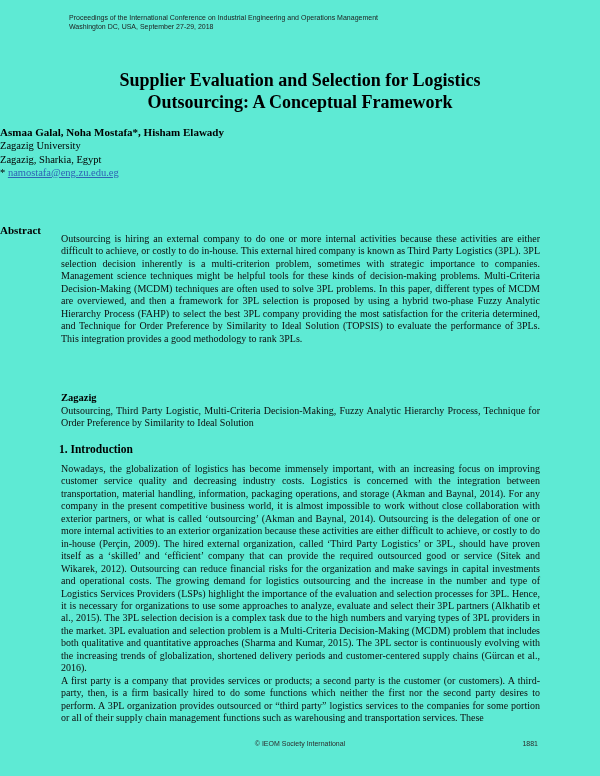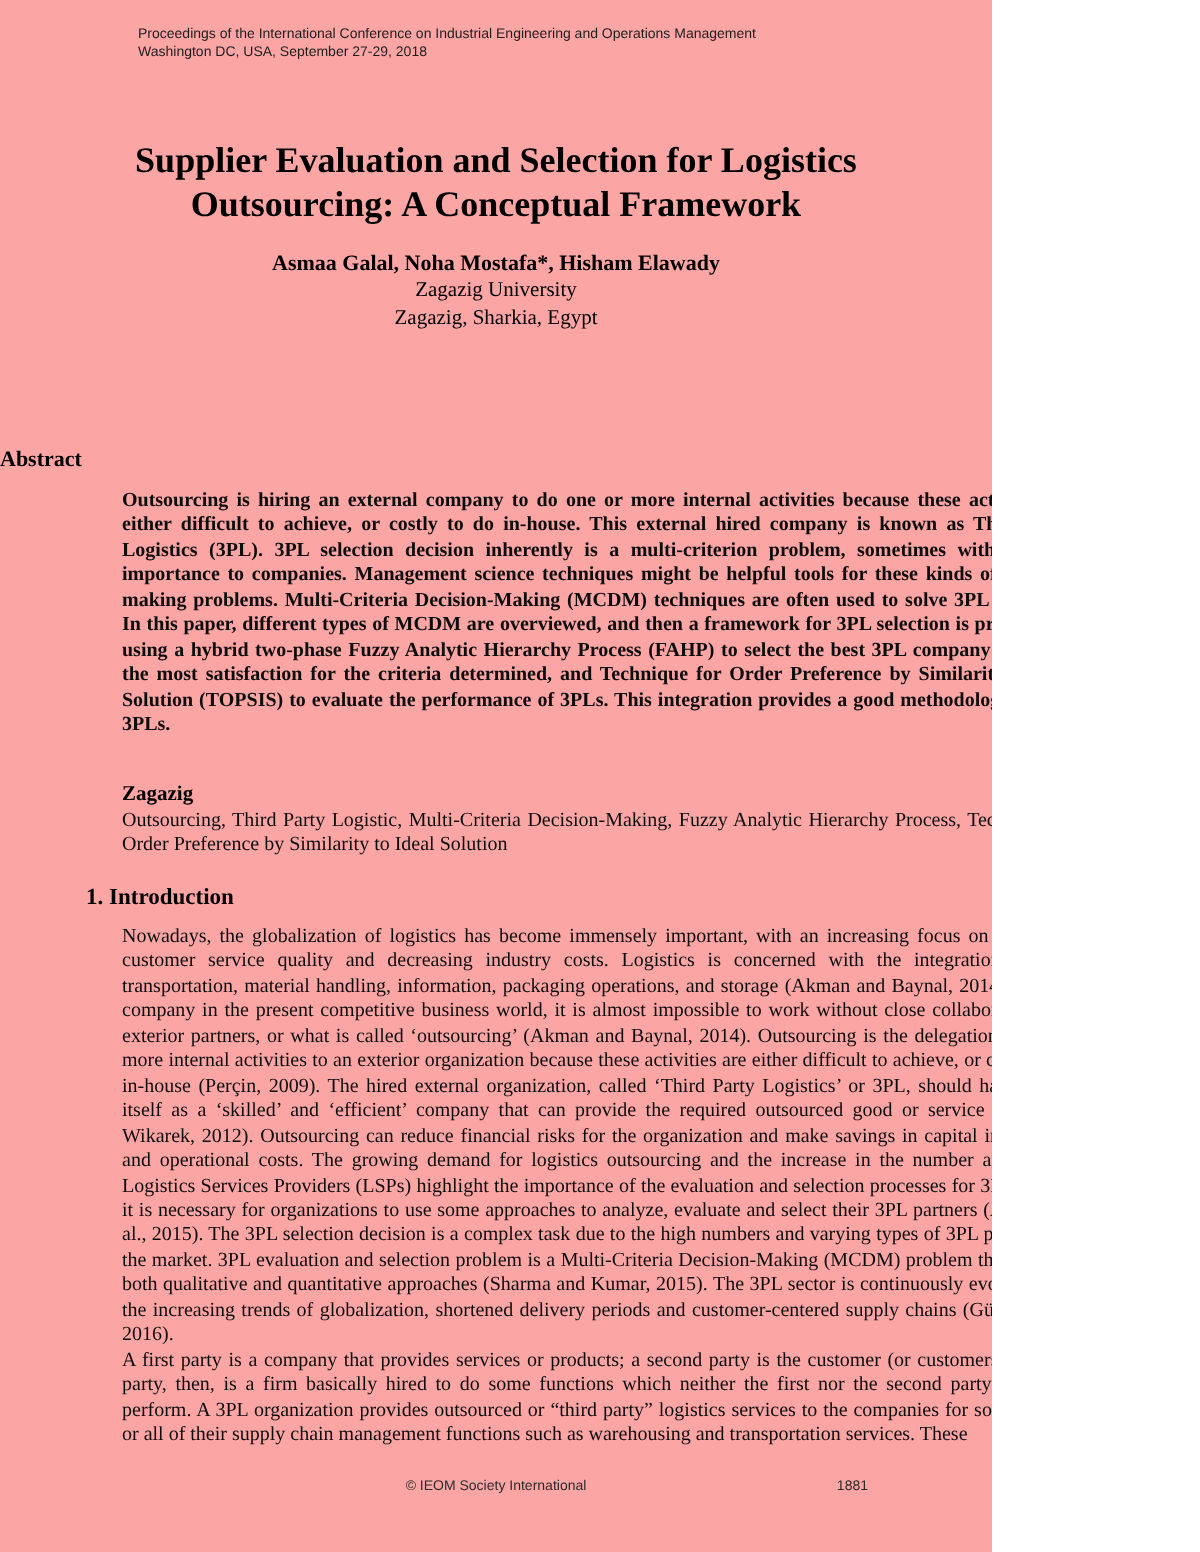--- a/index.html
+++ b/index.html
@@ -1,62 +1,62 @@
 <!DOCTYPE html>
 <html><head>
 <meta charset="utf-8">
 <style>
   * { margin:0; padding:0; box-sizing:border-box; }
   html, body { background:#ffffff; }
   .page {
     position:relative;
-    width:496px; height:776px;
-    background:#fca5a5;
+    width:600px; height:776px;
+    background:#5eead4;
     color:#111111;
     font-family:"Liberation Serif", serif;
     overflow:hidden;
   }
   
   .running-header {
     position:absolute; top:13px; left:69px; right:40px;
     font-family:"Liberation Sans", sans-serif;
     font-size:7px; line-height:9px; color:#1d1d1d;
   }
   
   .title-block {
     position:absolute; top:69px; left:0; width:100%;
     text-align:center; font-weight:bold;
     font-size:18px; line-height:22px; color:#000000;
   }
   .title-line { display:block; }
   
   .author-block {
     position:absolute; top:126px; left:0; width:100%;
-    text-align:center; font-size:10.5px; line-height:13.3px; color:#000000;
+    text-align:left; font-size:10.5px; line-height:13.3px; color:#000000;
   }
   .author-names { font-weight:bold; font-size:11px; }
   .email-row { }
   .email-marker { color:#000000; }
   .email-link { color:#2e64b5; text-decoration:underline; cursor:pointer; }
   
   .abstract-heading {
     position:absolute; top:224px; left:0; width:100%;
     text-align:left; font-weight:bold; font-size:11px; color:#000000;
   }
   .abstract-text {
-    position:absolute; top:245px; left:61px; width:479px;
-    text-align:justify; font-size:10px; line-height:12.45px; color:#0d0d0d;font-weight:bold;
+    position:absolute; top:233px; left:61px; width:479px;
+    text-align:justify; font-size:10px; line-height:12.45px; color:#0d0d0d;
   }
   
   .keywords-block { position:absolute; top:392px; left:61px; width:479px; }
   .keywords-heading { font-weight:bold; font-size:10.5px; margin-bottom:2px; color:#000000; }
   .keywords-text { text-align:justify; font-size:10px; line-height:12.3px; color:#0d0d0d; }
   
   .intro-heading {
-    position:absolute; top:443px; left:43px;
+    position:absolute; top:443px; left:59px;
     font-weight:bold; font-size:11.5px; color:#000000;
   }
   .intro-text {
     position:absolute; top:463px; left:61px; width:479px;
     text-align:justify; font-size:10px; line-height:12.45px; color:#0d0d0d;
   }
   .intro-text p { margin:0; }
   
   .page-footer {
     position:absolute; top:739px; left:0; width:100%; height:12px;
@@ -78,20 +78,21 @@
 
   <h1 class="title-block">
     <span class="title-line">Supplier Evaluation and Selection for Logistics</span>
     <span class="title-line">Outsourcing: A Conceptual Framework</span>
   </h1>
 
   <div class="author-block">
     <div class="author-names">Asmaa Galal, Noha Mostafa*, Hisham Elawady</div>
     <div>Zagazig University</div>
     <div>Zagazig, Sharkia, Egypt</div>
+    <div class="email-row"><span class="email-marker">*</span> <a class="email-link" href="#">namostafa@eng.zu.edu.eg</a></div>
   </div>
 
   <div class="abstract-heading">Abstract</div>
   <div class="abstract-text">Outsourcing is hiring an external company to do one or more internal activities because these activities are either difficult to achieve, or costly to do in-house. This external hired company is known as Third Party Logistics (3PL). 3PL selection decision inherently is a multi-criterion problem, sometimes with strategic importance to companies. Management science techniques might be helpful tools for these kinds of decision-making problems. Multi-Criteria Decision-Making (MCDM) techniques are often used to solve 3PL problems. In this paper, different types of MCDM are overviewed, and then a framework for 3PL selection is proposed by using a hybrid two-phase Fuzzy Analytic Hierarchy Process (FAHP) to select the best 3PL company providing the most satisfaction for the criteria determined, and Technique for Order Preference by Similarity to Ideal Solution (TOPSIS) to evaluate the performance of 3PLs. This integration provides a good methodology to rank 3PLs.</div>
 
   <div class="keywords-block">
     <div class="keywords-heading">Zagazig</div>
     <div class="keywords-text">Outsourcing, Third Party Logistic, Multi-Criteria Decision-Making, Fuzzy Analytic Hierarchy Process, Technique for Order Preference by Similarity to Ideal Solution</div>
   </div>
 

